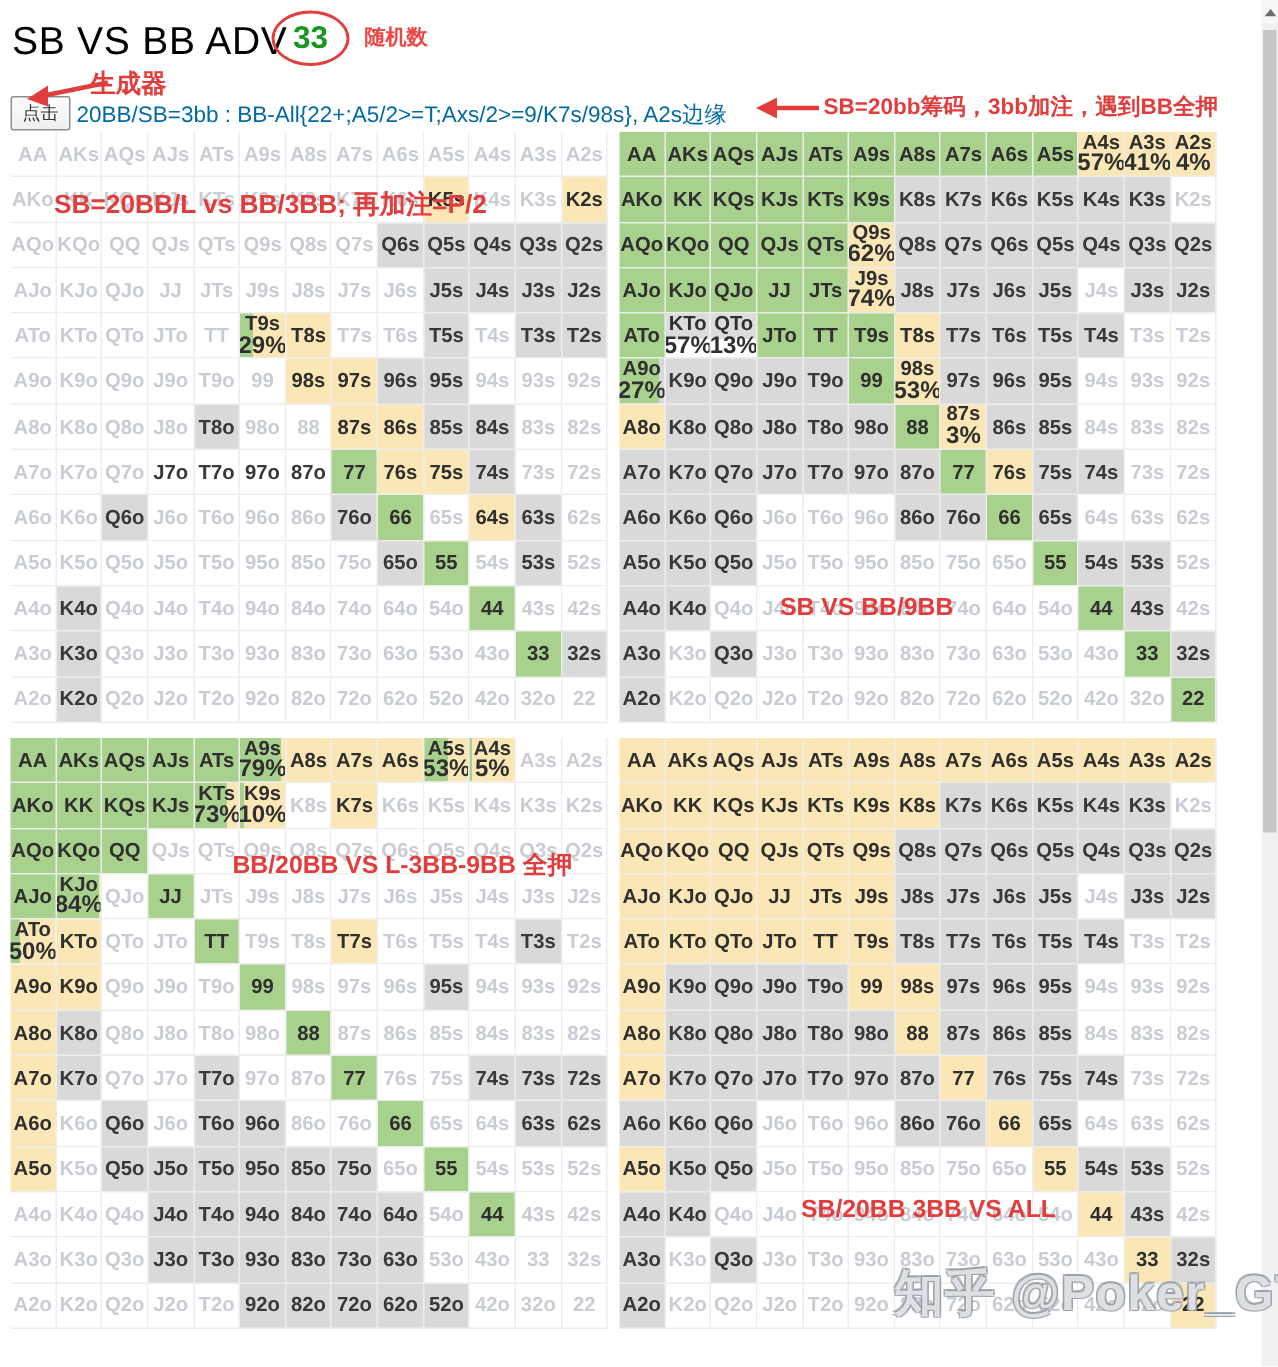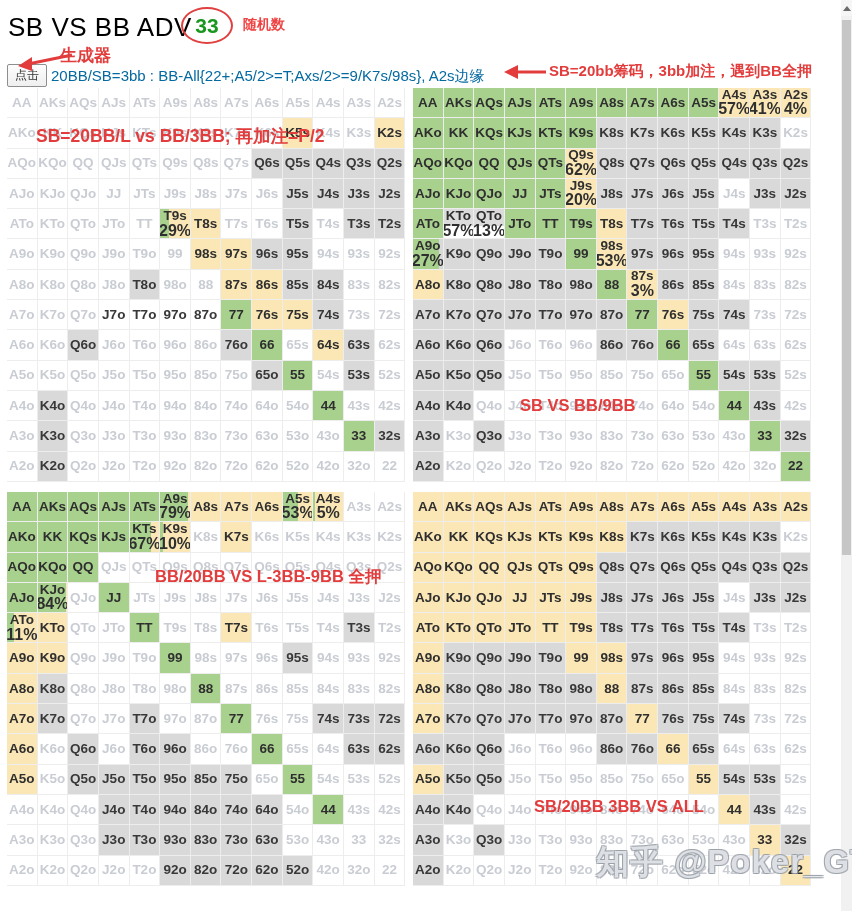--- a/index.html
+++ b/index.html
@@ -736,21 +736,21 @@
       <span class="lab">QJo</span>
     </div>
     <div class="cell c-g">
       <span class="lab">JJ</span>
     </div>
     <div class="cell c-g">
       <span class="lab">JTs</span>
     </div>
     <div class="cell c-yp">
       <span class="lab">J9s</span>
-      <span class="pct">20%</span>
+      <span class="pct">74%</span>
     </div>
     <div class="cell c-x">
       <span class="lab">J8s</span>
     </div>
     <div class="cell c-x">
       <span class="lab">J7s</span>
     </div>
     <div class="cell c-x">
       <span class="lab">J6s</span>
     </div>
@@ -1173,21 +1173,21 @@
       <span class="lab">KK</span>
     </div>
     <div class="cell c-g">
       <span class="lab">KQs</span>
     </div>
     <div class="cell c-g">
       <span class="lab">KJs</span>
     </div>
     <div class="cell c-gp" style="background: linear-gradient(90deg, rgb(169, 209, 142) 73%, rgb(251, 231, 181) 73%);">
       <span class="lab">KTs</span>
-      <span class="pct">67%</span>
+      <span class="pct">73%</span>
     </div>
     <div class="cell c-gp" style="background: linear-gradient(90deg, rgb(169, 209, 142) 10%, rgb(251, 231, 181) 10%);">
       <span class="lab">K9s</span>
       <span class="pct">10%</span>
     </div>
     <div class="cell c-f">
       <span class="lab">K8s</span>
     </div>
     <div class="cell c-y">
       <span class="lab">K7s</span>
@@ -1281,21 +1281,21 @@
       <span class="lab">J4s</span>
     </div>
     <div class="cell c-f">
       <span class="lab">J3s</span>
     </div>
     <div class="cell c-f">
       <span class="lab">J2s</span>
     </div>
     <div class="cell c-gp" style="background: linear-gradient(90deg, rgb(169, 209, 142) 22%, rgb(251, 231, 181) 22%);">
       <span class="lab">ATo</span>
-      <span class="pct">11%</span>
+      <span class="pct">50%</span>
     </div>
     <div class="cell c-y">
       <span class="lab">KTo</span>
     </div>
     <div class="cell c-f">
       <span class="lab">QTo</span>
     </div>
     <div class="cell c-f">
       <span class="lab">JTo</span>
     </div>

